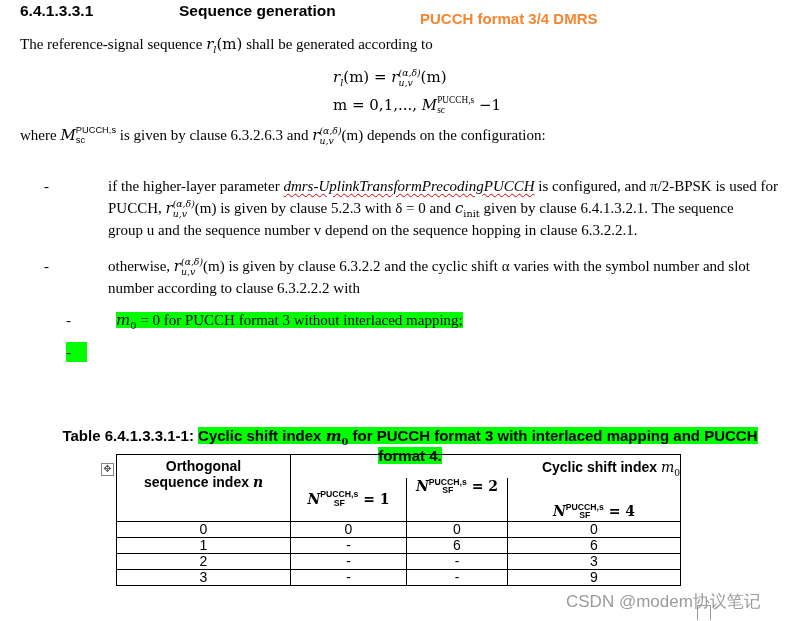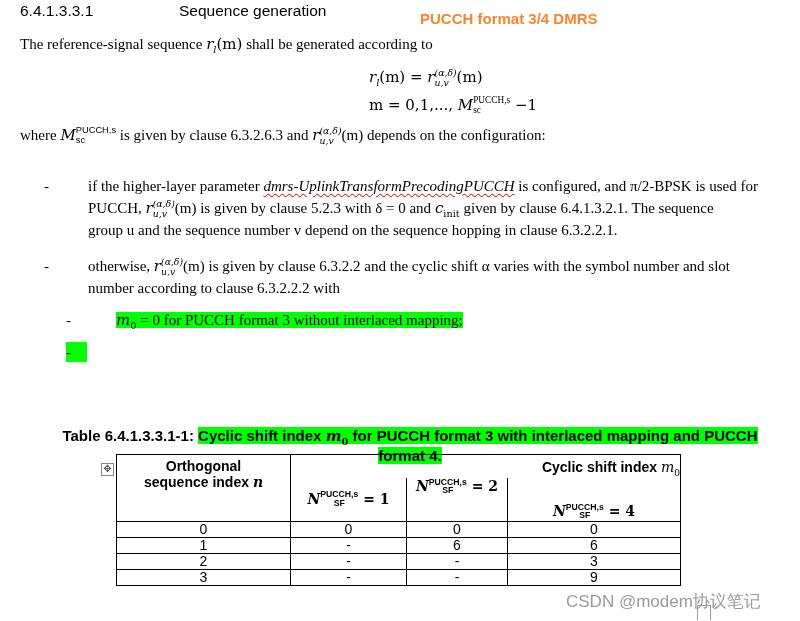--- a/index.html
+++ b/index.html
@@ -11,29 +11,29 @@
   .abs { position: absolute; }
   .sans { font-family: "Liberation Sans", "DejaVu Sans", sans-serif; }
   .serif { font-family: "Liberation Serif", "DejaVu Serif", serif; }
   .mi { font-style: italic; font-family: "DejaVu Serif", "Liberation Serif", serif; }
   .math { font-family: "DejaVu Serif", "Liberation Serif", serif; }
   .hl { background: #00ff00; }
   sub, sup { font-size: 65%; line-height: 0; }
   .supsub { display: inline-block; vertical-align: middle; line-height: 1; font-size: 62%; position: relative; top: -1px; }
   .supsub span { display: block; }
 
-  .heading { top: 2px; left: 20px; font-size: 15.5px; }
+  .heading { top: 2px; left: 20px; font-size: 15.5px; font-weight: bold; }
   .heading .num { display: inline-block; width: 159px; }
   .overlay-title { top: 10px; left: 420px; font-size: 15px; font-weight: bold; color: #f5852f; }
 
   .para { left: 20px; font-size: 15px; line-height: 22px; }
-  .eq { font-size: 15px; margin-left: 36px; }
+  .eq { font-size: 15px; }
   .bullet { left: 44px; font-size: 15px; line-height: 22px; width: 740px; }
   .bullet .dash { position: absolute; left: 0; }
-  .bullet .text { margin-left: 44px; display: block; }
+  .bullet .text { margin-left: 64px; display: block; }
   .squiggle { text-decoration: underline wavy #d00000; text-decoration-thickness: 1px; text-underline-offset: 2px; font-style: italic; }
 
   .subbullet { left: 66px; font-size: 15px; line-height: 20px; width: 720px; }
   .subbullet .dash { position: absolute; left: 0; }
   .subbullet .text { margin-left: 22px; display: block; padding-left: 28px; }
 
   .caption { top: 426px; left: 20px; width: 780px; font-size: 15px; font-weight: bold; text-align: center; line-height: 19px; }
 
   .move-handle { top: 463px; left: 101px; width: 11px; height: 11px; border: 1px solid #888; font-size: 10px; line-height: 10px; text-align: center; color: #555; }
 

